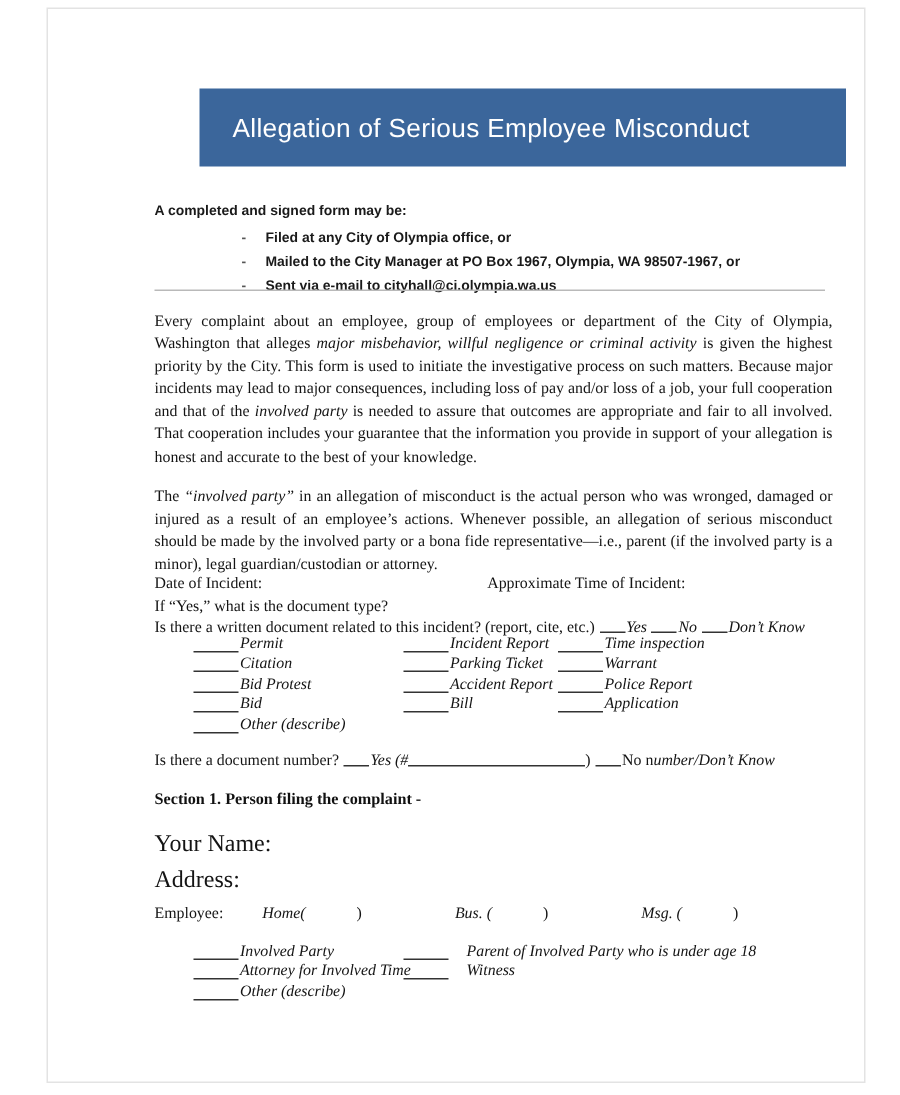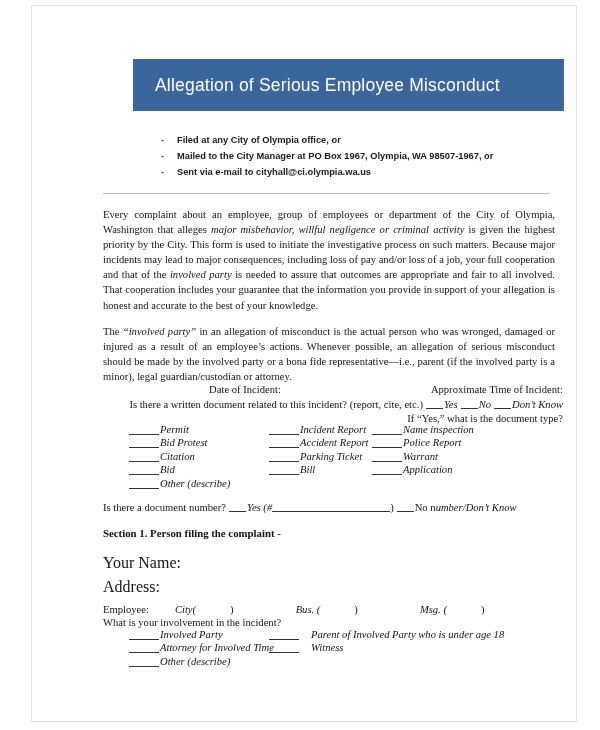--- a/index.html
+++ b/index.html
@@ -114,21 +114,20 @@
 
   
   .form-block {
     position: absolute;
     left: 71px;
     top: 377px;
     width: 460px;
     font-size: 10.6px;
     line-height: 14.6px;
     color: #141414;
-    text-align: right;
   }
   .row-inline { display: block; white-space: nowrap; }
   .spacer-date { display: inline-block; width: 150px; }
   .blank-sm {
     display: inline-block;
     border-bottom: 1px solid #333;
     width: 17px;
     margin: 0 1px -1px 3px;
   }
   .ital { font-style: italic; }
@@ -234,20 +233,21 @@
 <body>
 
 <div class="page-sheet">
   <div class="page-inner">
 
     <div class="banner">
       <div class="banner-title">Allegation of Serious Employee Misconduct</div>
     </div>
 
     <div class="intro">
+      <p class="intro-lead">A completed and signed form may be:</p>
       <ul class="intro-list">
         <li>
           <span class="bullet-dash">-</span>
           <span>Filed at any City of Olympia office, or</span>
         </li>
         <li>
           <span class="bullet-dash">-</span>
           <span>Mailed to the City Manager at PO Box 1967, Olympia, WA 98507-1967, or</span>
         </li>
         <li>
@@ -259,65 +259,65 @@
 
     <div class="divider"></div>
 
     <div class="body-block">
       <p><span>Every complaint about an employee, group of employees or department of the City of Olympia, Washington that alleges </span><em>major misbehavior, willful negligence or criminal activity</em><span> is given the highest priority by the City.  This form is used to initiate the investigative process on such matters.  Because major incidents may lead to major consequences, including loss of pay and/or loss of a job, your full cooperation and that of the </span><em>involved party</em><span> is needed to assure that outcomes are appropriate and fair to all involved.  That cooperation includes your guarantee that the information you provide in support of your allegation is honest and accurate to the best of your knowledge.</span></p>
       <p><span>The </span><em>“involved party”</em><span> in an allegation of misconduct is the actual person who was wronged, damaged or injured as a result of an employee’s actions.  Whenever possible, an allegation of serious misconduct should be made by the involved party or a bona fide representative—i.e., parent (if the involved party is a minor), legal guardian/custodian or attorney.</span></p>
     </div>
 
     <div class="form-block">
       <div class="row-inline"><span>Date of Incident:</span><span class="spacer-date"></span><span>Approximate Time of Incident:</span></div>
+      <div class="row-inline">If “Yes,” what is the document type?</div>
       <div class="row-inline"><span>Is there a written document related to this incident? (report, cite, etc.)</span><span class="blank-sm"></span><em class="ital">Yes</em><span class="blank-sm"></span><em class="ital">No</em><span class="blank-sm"></span><em class="ital">Don’t Know</em></div>
-      <div class="row-inline">If “Yes,” what is the document type?</div>
     </div>
 
     <div class="checklist doc-types">
       <div class="cl-row">
         <span class="cl-cell c1">
             <span class="cl-blank"></span>
             <span class="cl-label">Permit</span>
           </span>
         <span class="cl-cell c2">
             <span class="cl-blank"></span>
             <span class="cl-label">Incident Report</span>
           </span>
         <span class="cl-cell c3">
             <span class="cl-blank"></span>
-            <span class="cl-label">Name inspection</span>
+            <span class="cl-label">Time inspection</span>
+          </span>
+      </div>
+      <div class="cl-row">
+        <span class="cl-cell c1">
+            <span class="cl-blank"></span>
+            <span class="cl-label">Citation</span>
+          </span>
+        <span class="cl-cell c2">
+            <span class="cl-blank"></span>
+            <span class="cl-label">Parking Ticket</span>
+          </span>
+        <span class="cl-cell c3">
+            <span class="cl-blank"></span>
+            <span class="cl-label">Warrant</span>
           </span>
       </div>
       <div class="cl-row">
         <span class="cl-cell c1">
             <span class="cl-blank"></span>
             <span class="cl-label">Bid Protest</span>
           </span>
         <span class="cl-cell c2">
             <span class="cl-blank"></span>
             <span class="cl-label">Accident Report</span>
           </span>
         <span class="cl-cell c3">
             <span class="cl-blank"></span>
             <span class="cl-label">Police Report</span>
-          </span>
-      </div>
-      <div class="cl-row">
-        <span class="cl-cell c1">
-            <span class="cl-blank"></span>
-            <span class="cl-label">Citation</span>
-          </span>
-        <span class="cl-cell c2">
-            <span class="cl-blank"></span>
-            <span class="cl-label">Parking Ticket</span>
-          </span>
-        <span class="cl-cell c3">
-            <span class="cl-blank"></span>
-            <span class="cl-label">Warrant</span>
           </span>
       </div>
       <div class="cl-row">
         <span class="cl-cell c1">
             <span class="cl-blank"></span>
             <span class="cl-label">Bid</span>
           </span>
         <span class="cl-cell c2">
             <span class="cl-blank"></span>
             <span class="cl-label">Bill</span>
@@ -335,23 +335,22 @@
       </div>
     </div>
 
     <div class="docnum"><span>Is there a document number?</span><span class="blank-sm"></span><em class="ital">Yes (#</em><span class="blank-long"></span><span>)</span><span class="blank-sm"></span><span>No n</span><em class="ital">umber/Don’t Know</em></div>
 
     <div class="section-head">Section 1.  Person filing the complaint -</div>
 
     <div class="field-line field-name"><span>Your Name:</span></div>
     <div class="field-line field-address"><span>Address:</span></div>
 
-    <div class="phone-line"><span class="ph-label">Employee:</span><span class="ph-gap-a"></span><em class="ital">City(</em><span class="ph-paren"></span><span>)</span><span class="ph-gap-b"></span><em class="ital">Bus. (</em><span class="ph-paren"></span><span>)</span><span class="ph-gap-b"></span><em class="ital">Msg. (</em><span class="ph-paren"></span><span>)</span></div>
-
-    <div class="involve-q">What is your involvement in the incident?</div>
+    <div class="phone-line"><span class="ph-label">Employee:</span><span class="ph-gap-a"></span><em class="ital">Home(</em><span class="ph-paren"></span><span>)</span><span class="ph-gap-b"></span><em class="ital">Bus. (</em><span class="ph-paren"></span><span>)</span><span class="ph-gap-b"></span><em class="ital">Msg. (</em><span class="ph-paren"></span><span>)</span></div>
+
 
     <div class="checklist involvement">
       <div class="cl-row">
         <span class="cl-cell w1">
             <span class="cl-blank"></span>
             <span class="cl-label">Involved Party</span>
           </span>
         <span class="cl-cell w2">
             <span class="cl-blank"></span>
             <span class="cl-label">Parent of Involved Party who is under age 18</span>

